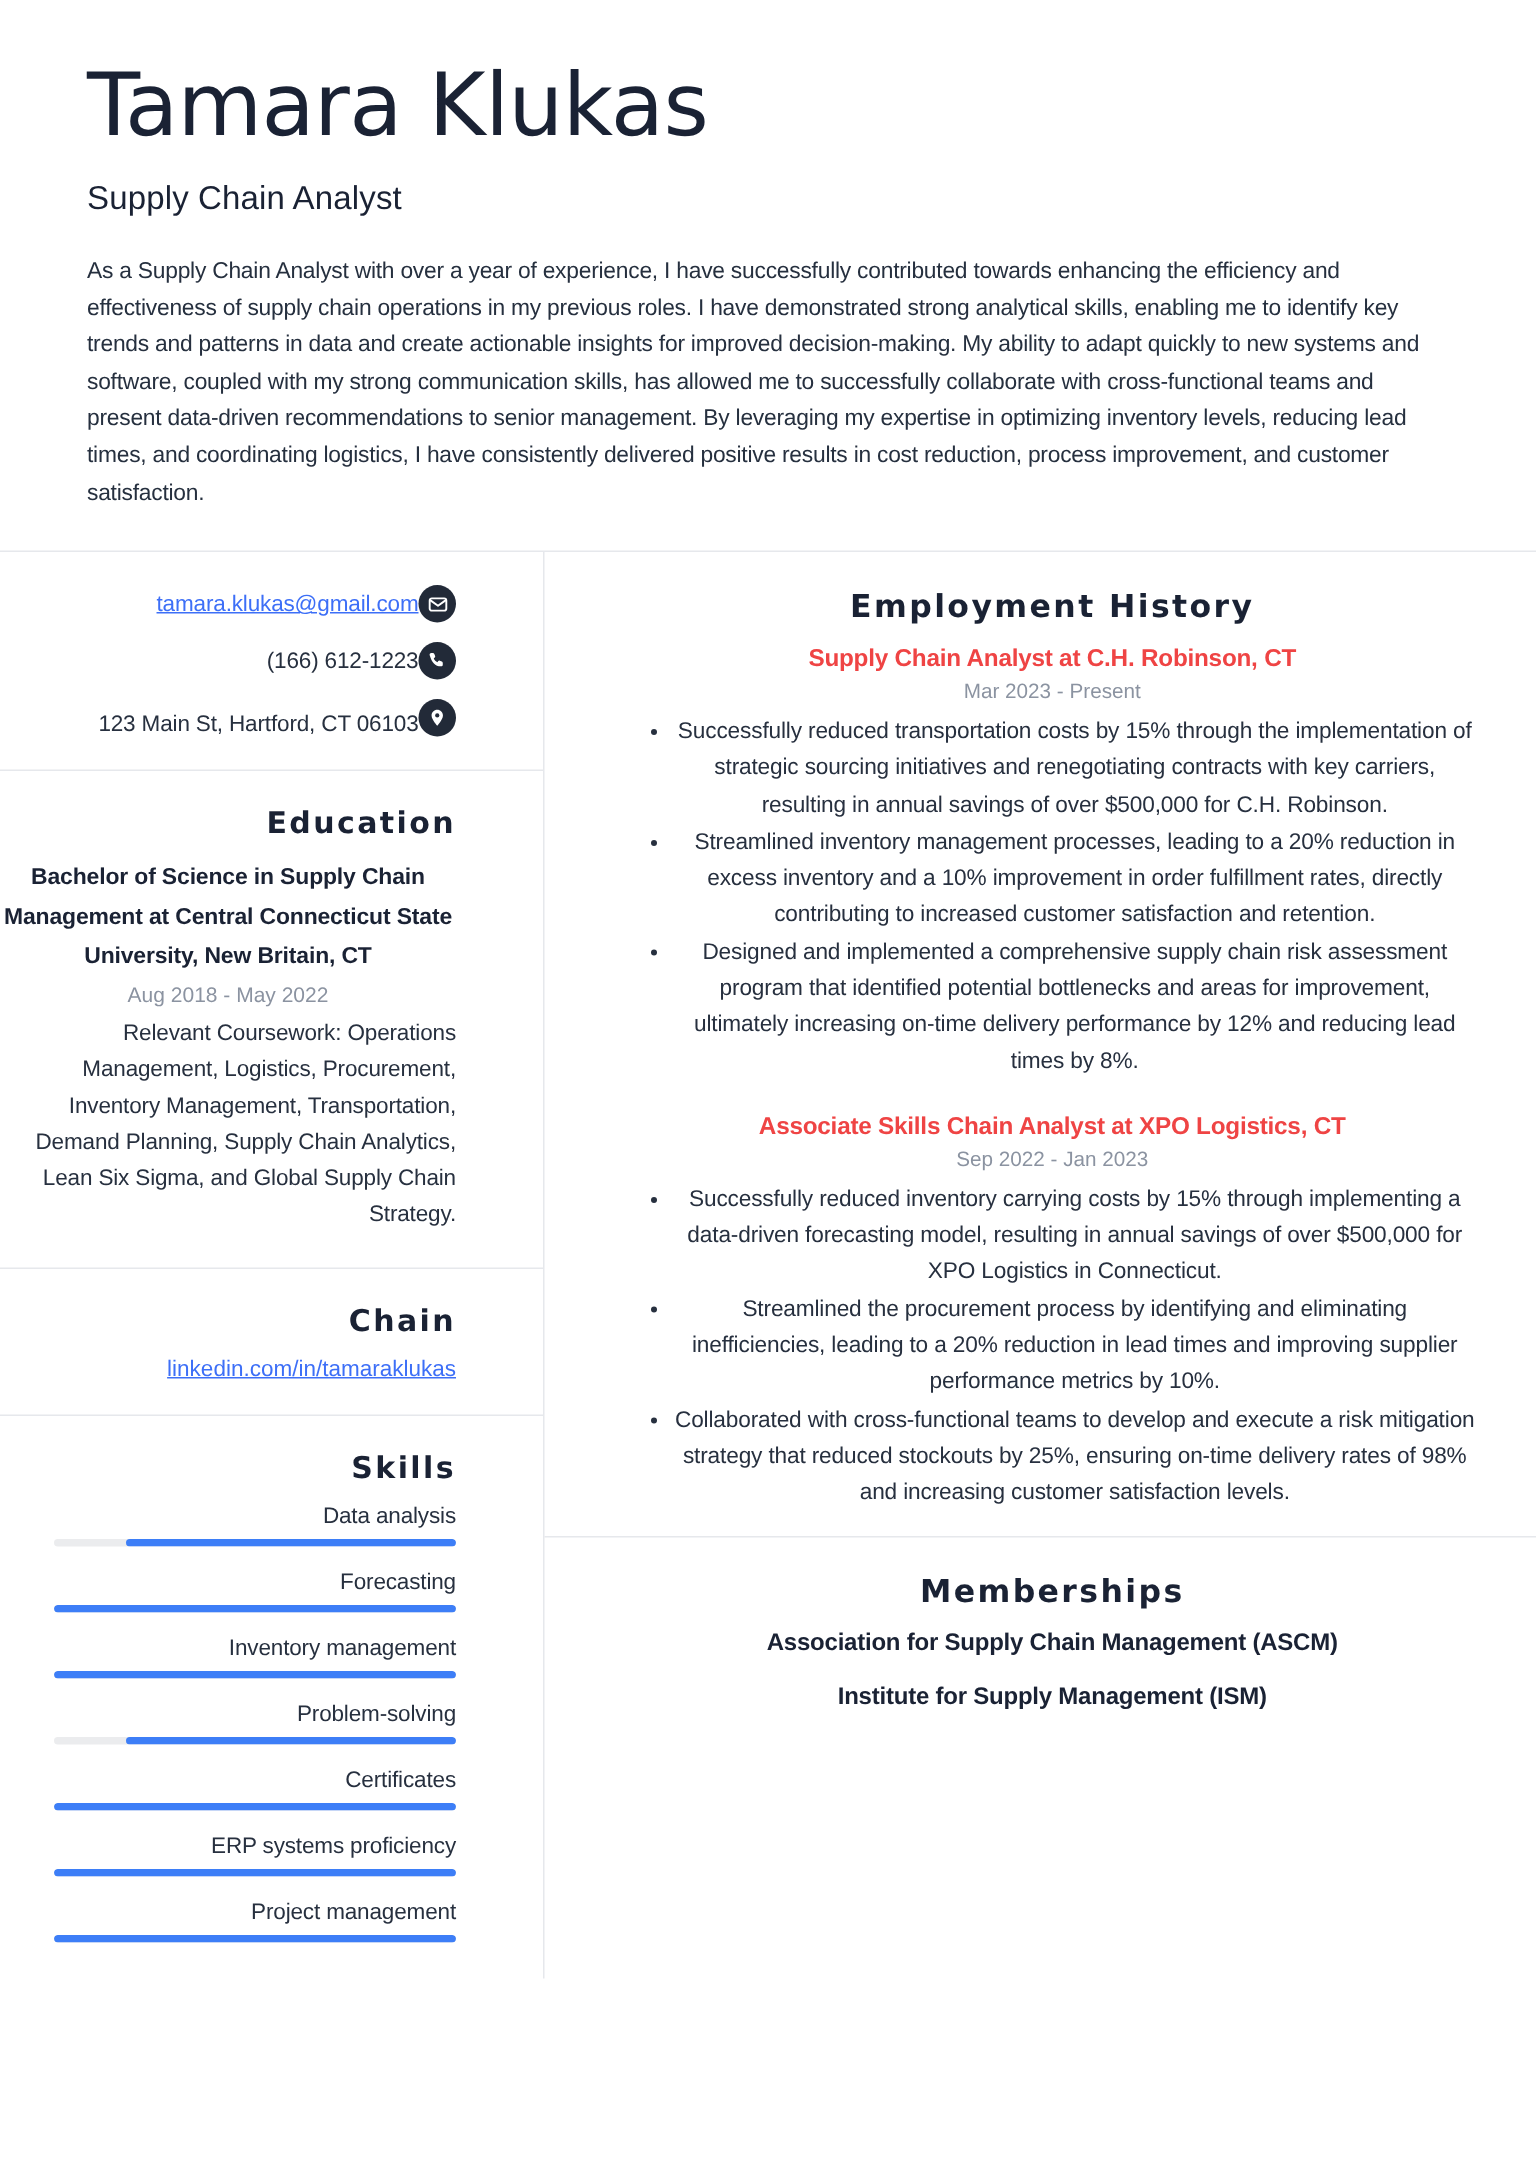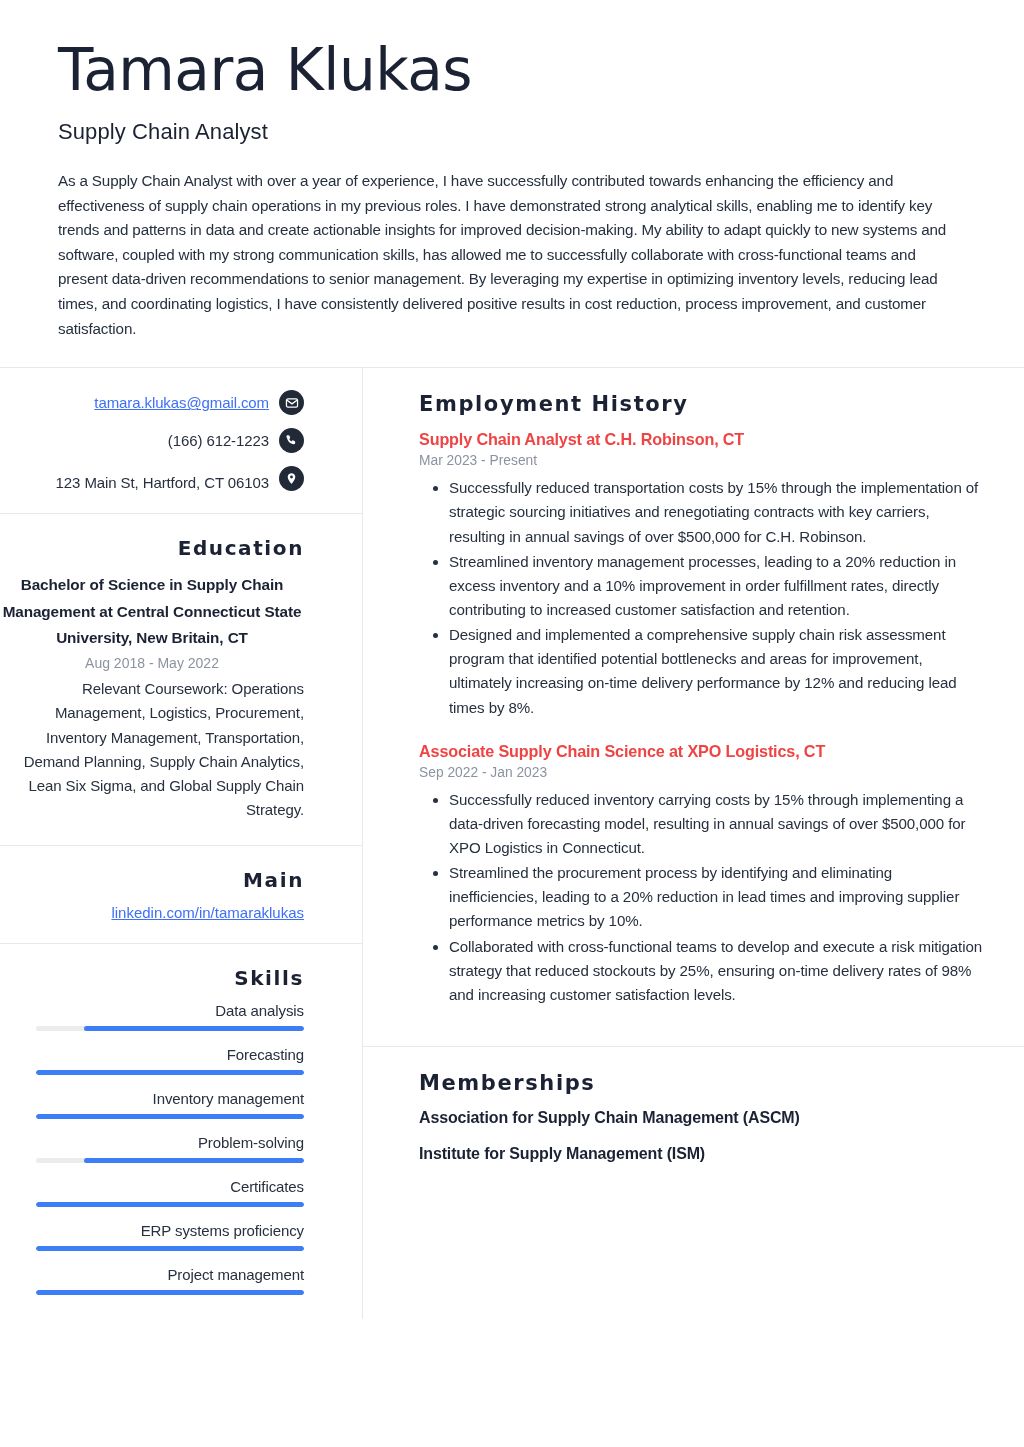--- a/index.html
+++ b/index.html
@@ -57,21 +57,20 @@
   .col-right { flex: 1 1 auto; }
 
   .lblock { padding: 22px 58px 22px 0; border-bottom: 1px solid #e6e8ec; }
   .lblock:last-child { border-bottom: none; }
 
   
   .contact-row {
     display: flex;
     align-items: center;
     justify-content: flex-end;
-    gap: 10px;
     margin-bottom: 13px;
   }
   .contact-row:last-child { margin-bottom: 0; align-items: flex-end; }
   .contact-text { font-size: 15px; color: #27303f; letter-spacing: -0.1px; }
   .contact-text.link { color: #3d6ff7; text-decoration: underline; }
   .cicon {
     width: 25px; height: 25px; border-radius: 50%;
     background: #222a38;
     display: flex; align-items: center; justify-content: center;
     flex: 0 0 25px;
@@ -128,21 +127,21 @@
   .skill-track {
     height: 5px; width: 100%; background: #ebecee; border-radius: 3px;
     overflow: hidden; position: relative;
   }
   .skill-fill {
     position: absolute; right: 0; top: 0; height: 100%;
     background: #3d7ef7; border-radius: 3px;
   }
 
   
-  .rblock { padding: 24px 40px 38px 56px; border-bottom: 1px solid #e6e8ec; }
+  .rblock { padding: 24px 40px 16px 56px; border-bottom: 1px solid #e6e8ec; text-align: center; }
   .rblock:last-child { border-bottom: none; }
   .main-head {
     font-size: 21px; font-weight: 700; color: #1a2234;
     letter-spacing: 1.6px; margin-bottom: 14px;
     font-family: "DejaVu Sans", sans-serif;
   }
   .job { margin-bottom: 22px; }
   .job:last-child { margin-bottom: 0; }
   .job-head {
     font-size: 16.2px; font-weight: 700; color: #ef4444;
@@ -215,21 +214,21 @@
       </div>
 
       <div class="lblock">
         <div class="side-head">Education</div>
         <div class="edu-title">Bachelor of Science in Supply Chain Management at Central Connecticut State University, New Britain, CT</div>
         <div class="edu-date">Aug 2018 - May 2022</div>
         <div class="edu-desc">Relevant Coursework: Operations Management, Logistics, Procurement, Inventory Management, Transportation, Demand Planning, Supply Chain Analytics, Lean Six Sigma, and Global Supply Chain Strategy.</div>
       </div>
 
       <div class="lblock">
-        <div class="side-head">Main</div>
+        <div class="side-head">Chain</div>
         <div class="link-line">
           <span class="a">linkedin.com/in/tamaraklukas</span>
         </div>
       </div>
 
       <div class="lblock">
         <div class="side-head">Skills</div>
         <div id="skills-list">
             <div class="skill">
               <div class="skill-label">Data analysis</div>
@@ -286,21 +285,21 @@
             <div class="job">
               <div class="job-head">Supply Chain Analyst at C.H. Robinson, CT</div>
               <div class="job-date">Mar 2023 - Present</div>
               <ul class="bullets">
                 <li>Successfully reduced transportation costs by 15% through the implementation of strategic sourcing initiatives and renegotiating contracts with key carriers, resulting in annual savings of over $500,000 for C.H. Robinson.</li>
                 <li>Streamlined inventory management processes, leading to a 20% reduction in excess inventory and a 10% improvement in order fulfillment rates, directly contributing to increased customer satisfaction and retention.</li>
                 <li>Designed and implemented a comprehensive supply chain risk assessment program that identified potential bottlenecks and areas for improvement, ultimately increasing on-time delivery performance by 12% and reducing lead times by 8%.</li>
               </ul>
             </div>
             <div class="job">
-              <div class="job-head">Associate Supply Chain Science at XPO Logistics, CT</div>
+              <div class="job-head">Associate Skills Chain Analyst at XPO Logistics, CT</div>
               <div class="job-date">Sep 2022 - Jan 2023</div>
               <ul class="bullets">
                 <li>Successfully reduced inventory carrying costs by 15% through implementing a data-driven forecasting model, resulting in annual savings of over $500,000 for XPO Logistics in Connecticut.</li>
                 <li>Streamlined the procurement process by identifying and eliminating inefficiencies, leading to a 20% reduction in lead times and improving supplier performance metrics by 10%.</li>
                 <li>Collaborated with cross-functional teams to develop and execute a risk mitigation strategy that reduced stockouts by 25%, ensuring on-time delivery rates of 98% and increasing customer satisfaction levels.</li>
               </ul>
             </div>
           </div>
       </div>
 

